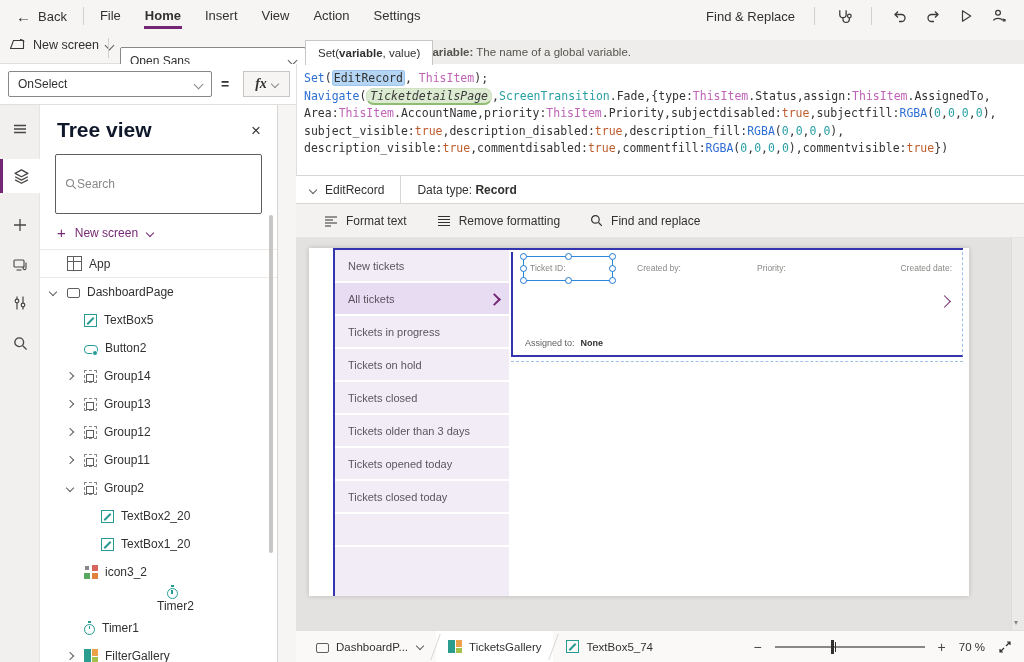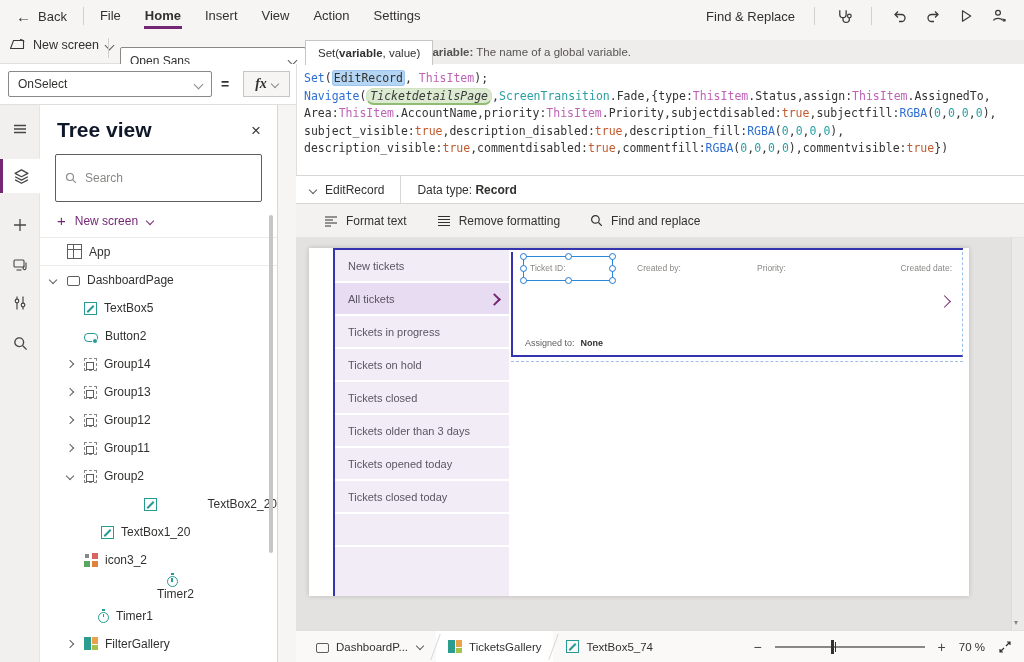--- a/index.html
+++ b/index.html
@@ -60,21 +60,21 @@
   
   .rail{position:absolute;left:0;top:105px;width:40px;bottom:0;background:#f1f0ef;border-right:1px solid #e7e5e3;box-sizing:border-box}
   .rail-item{width:40px;height:32px;display:flex;align-items:center;justify-content:center;color:#484644;box-sizing:border-box}
   .rail-item.active{background:#fff;border-left:3px solid #742774;height:34px}
 
   
   .tree{position:absolute;left:40px;top:105px;width:238px;bottom:0;background:#fff;border-right:1px solid #d8d6d4;box-sizing:border-box;overflow:hidden}
   .tree-head{display:flex;align-items:center;justify-content:space-between;padding:13px 16px 9px 17px}
   .tree-title{font-size:21px;font-weight:bold;color:#0f172a}
   .tree-close{font-size:17px;color:#3b3a39;line-height:1}
-  .tree-search{margin:3px 15px 0;height:26px;border:1px solid #605e5c;border-radius:2px;display:flex;align-items:center;gap:8px;padding:10px 9px}
+  .tree-search{margin:3px 15px 0;height:26px;border:1px solid #605e5c;border-radius:2px;display:flex;align-items:center;padding:16px 9px}
   .search-ph{color:#8a8886;font-size:12px}
   .tree-new{display:flex;align-items:center;gap:9px;color:#742774;font-size:12px;margin:11px 0 9px 17px}
   .tree-new .plus{font-size:15px;line-height:1}
   .tree-sep{height:1px;background:#edebe9}
   .tree-list{position:relative}
   .tree-row{height:28px;display:flex;align-items:center;font-size:12px;box-sizing:border-box}
   .tree-row.bordered{border-bottom:1px solid #edebe9}
   .tr-chev{width:17px;color:#605e5c;display:flex;align-items:center;flex:none}
   .tr-label{margin-left:7px;white-space:nowrap}
   .tree-scroll{position:absolute;right:4px;top:110px;width:4px;height:338px;background:#c8c6c4;border-radius:2px}
@@ -377,41 +377,41 @@
           <span class="ti ti-group"></span>
           <span class="tr-label">Group11</span>
         </div>
         <div class="tree-row" style="padding-left: 27px;">
           <span class="tr-chev">
             <i class="cv cv-d" style="width: 5px; height: 5px;"></i>
           </span>
           <span class="ti ti-group"></span>
           <span class="tr-label">Group2</span>
         </div>
-        <div class="tree-row" style="padding-left: 44px; justify-content: space-between;">
+        <div class="tree-row" style="padding-left: 44px;">
           <span class="tr-chev"></span>
           <span class="ti ti-textbox"></span>
           <span class="tr-label">TextBox2_20</span>
         </div>
         <div class="tree-row" style="padding-left: 44px;">
           <span class="tr-chev"></span>
           <span class="ti ti-textbox"></span>
           <span class="tr-label">TextBox1_20</span>
         </div>
         <div class="tree-row" style="padding-left: 27px;">
           <span class="tr-chev"></span>
           <span class="ti ti-multiicon"></span>
           <span class="tr-label">icon3_2</span>
         </div>
         <div class="tree-row" style="padding-left: 27px; flex-direction: column;">
           <span class="tr-chev"></span>
           <span class="ti ti-timer"></span>
           <span class="tr-label">Timer2</span>
         </div>
-        <div class="tree-row" style="padding-left: 41px;">
+        <div class="tree-row" style="padding-left: 27px;">
           <span class="tr-chev"></span>
           <span class="ti ti-timer"></span>
           <span class="tr-label">Timer1</span>
         </div>
         <div class="tree-row" style="padding-left: 27px;">
           <span class="tr-chev">
             <i class="cv cv-rt" style="width: 5px; height: 5px;"></i>
           </span>
           <span class="ti ti-gallery"></span>
           <span class="tr-label">FilterGallery</span>

